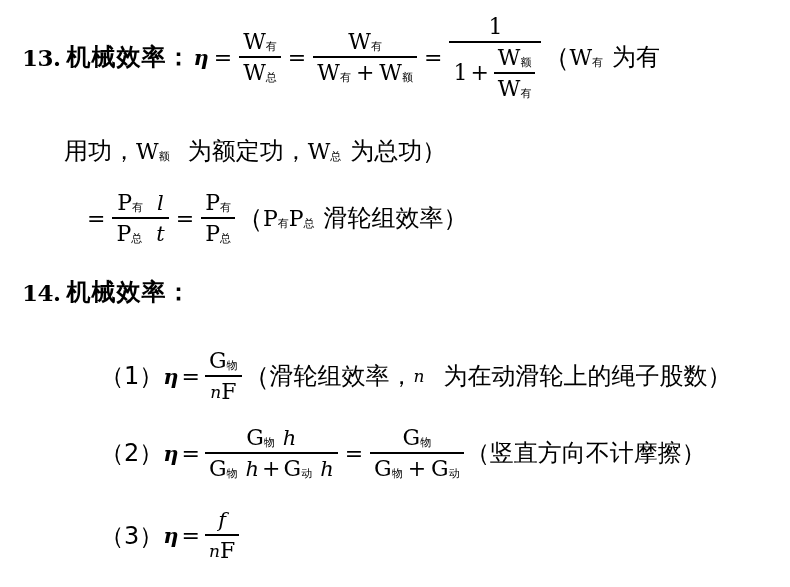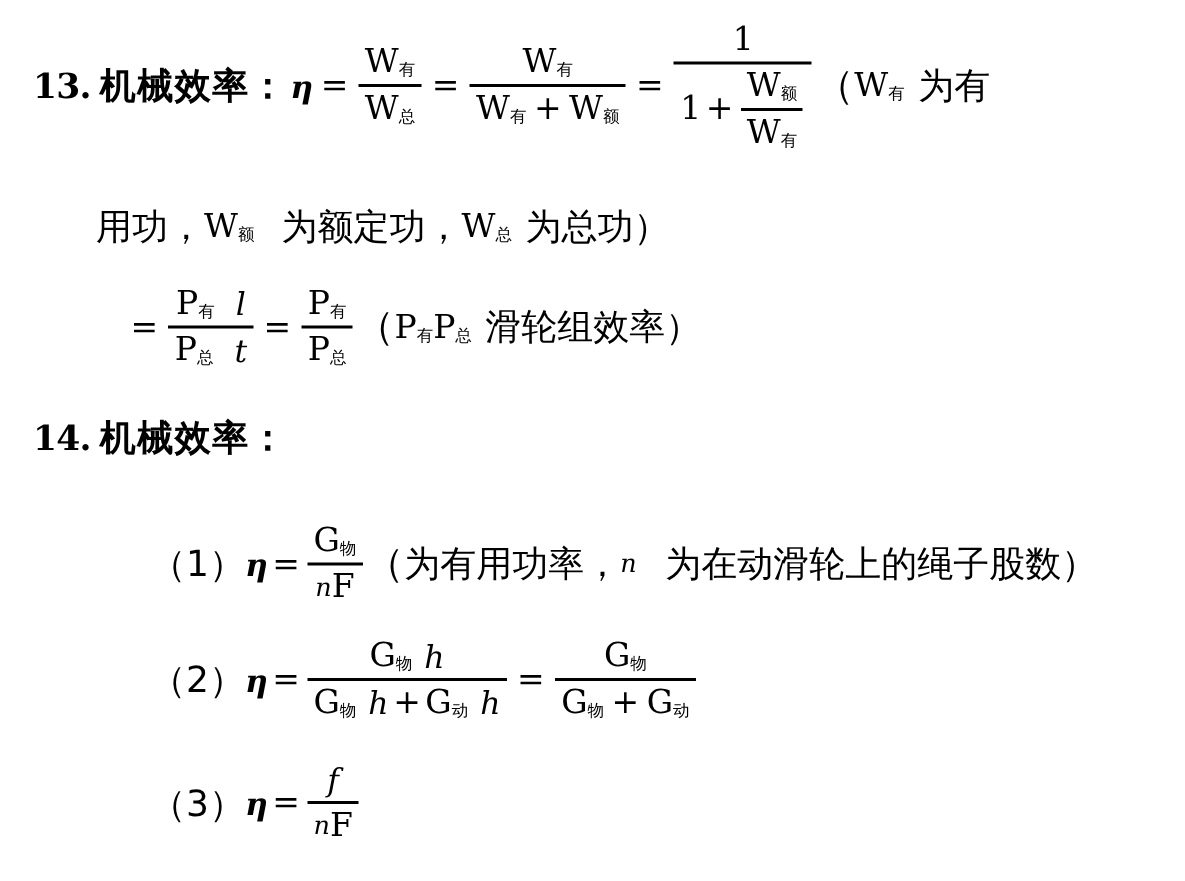--- a/index.html
+++ b/index.html
@@ -252,21 +252,21 @@
         <span class="sub">物</span>
     </span>
     <span class="bar"></span>
     <span class="bot">
       <span class="var italic" style="font-size:17px;">n</span>
         <span class="var">F</span>
     </span>
   </span>
 
   <span class="paren">（</span>
-  <span class="body-cjk">为有用功率，</span>
+  <span class="body-cjk">滑轮组效率，</span>
   <span class="var italic" style="font-size:17px;">n</span>
   <span class="body-cjk" style="margin-left:19px;">为在动滑轮上的绳子股数）</span>
 </div>
 
 <div class="line" id="line-14-2">
   <span class="body-cjk">（2）</span>
   <span class="eta">η</span>
   <span class="op tight">=</span>
 
   <span class="frac">
@@ -306,20 +306,21 @@
     <span class="bar"></span>
     <span class="bot">
       <span class="var">G</span>
         <span class="sub">物</span>
       <span class="op">+</span>
       <span class="var">G</span>
         <span class="sub">动</span>
     </span>
   </span>
 
+  <span class="body-cjk">（竖直方向不计摩擦）</span>
 </div>
 
 <div class="line" id="line-14-3">
   <span class="body-cjk">（3）</span>
   <span class="eta">η</span>
   <span class="op tight">=</span>
 
   <span class="frac">
     <span class="top">
       <span class="var italic">f</span>

